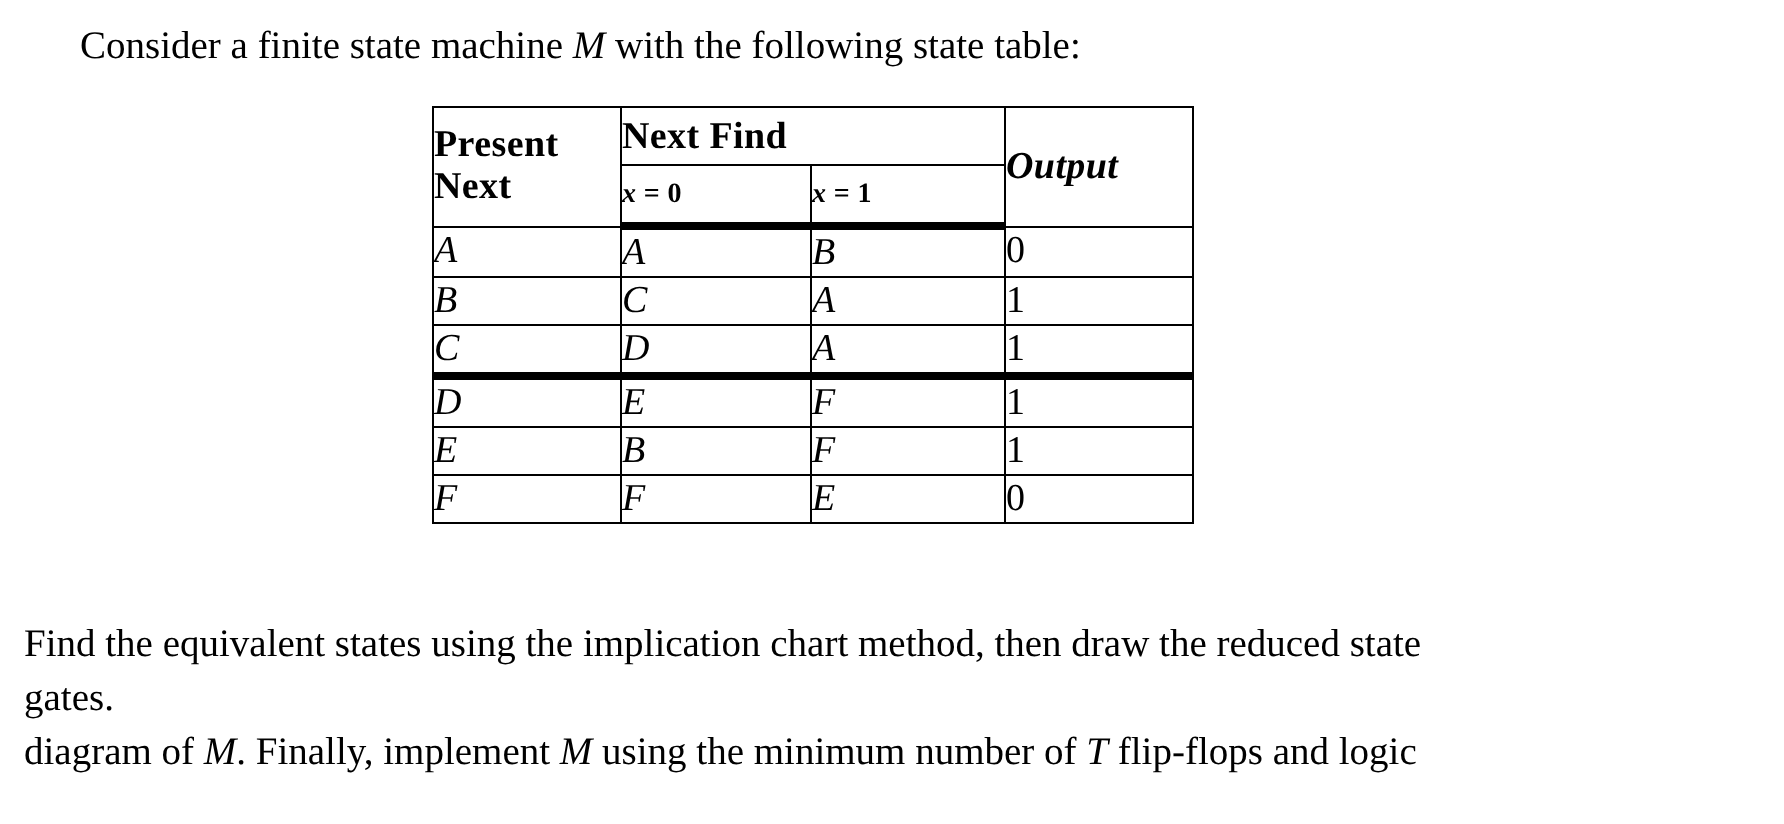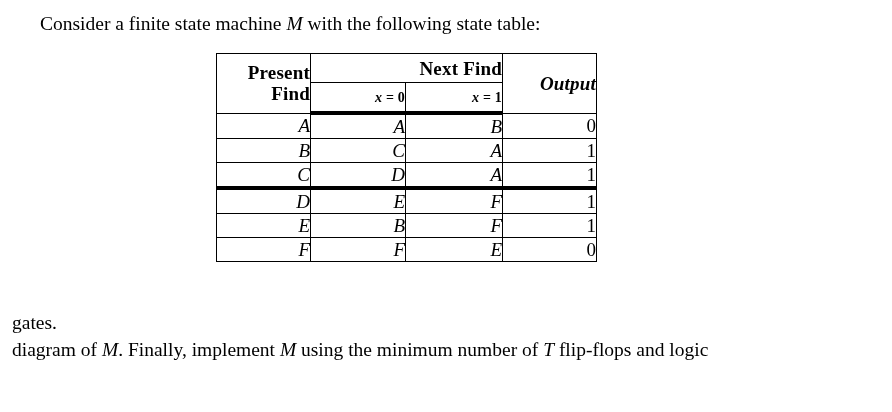--- a/index.html
+++ b/index.html
@@ -44,21 +44,21 @@
     border: 1px solid #000;
   }
   table.state-table col.c-ps { width: 94px; }
   table.state-table col.c-x0 { width: 95px; }
   table.state-table col.c-x1 { width: 97px; }
   table.state-table col.c-out { width: 94px; }
 
   table.state-table th,
   table.state-table td {
     border: 1px solid #000;
-    text-align: right;
+    text-align: left;
     vertical-align: middle;
     padding: 0;
   }
 
   th.hd {
     font-weight: bold;
     font-size: 19px;
     line-height: 21px;
     letter-spacing: 0.2px;
   }
@@ -118,21 +118,21 @@
     <colgroup>
       <col class="c-ps">
       <col class="c-x0">
       <col class="c-x1">
       <col class="c-out">
     </colgroup>
     <thead>
       <tr>
         <th class="hd hd-ps" rowspan="2">
           <span class="l1">Present</span>
-          <span class="l2">Find</span>
+          <span class="l2">Next</span>
         </th>
         <th class="hd hd-ns" colspan="2">Next Find</th>
         <th class="hd hd-out" rowspan="2">Output</th>
       </tr>
       <tr class="header-bottom">
         <th class="hd hd-sub"><span class="xv">x</span><span> = 0</span></th>
         <th class="hd hd-sub"><span class="xv">x</span><span> = 1</span></th>
       </tr>
     </thead>
     <tbody>
@@ -170,15 +170,16 @@
         <td class="cell state">F</td>
         <td class="cell state">F</td>
         <td class="cell state">E</td>
         <td class="cell out">0</td>
       </tr>
     </tbody>
   </table>
 </div>
 
 <div class="outro">
+  <span class="ln">Find the equivalent states using the implication chart method, then draw the reduced state</span>
   <span class="ln">gates.</span>
   <span class="ln"><span>diagram of </span><span class="ital">M</span><span>. Finally, implement </span><span class="ital">M</span><span> using the minimum number of </span><span class="ital">T</span><span> flip-flops and logic</span></span>
 </div>
 
 </body></html>

